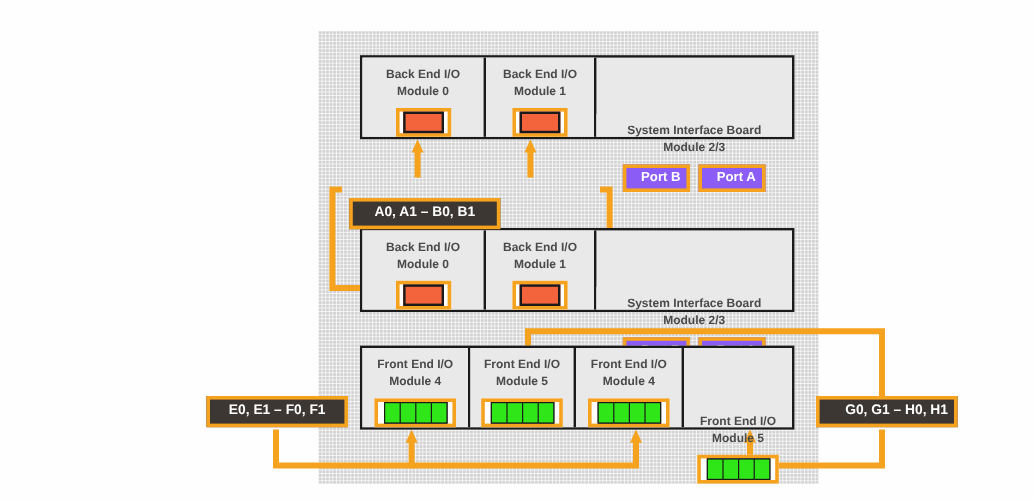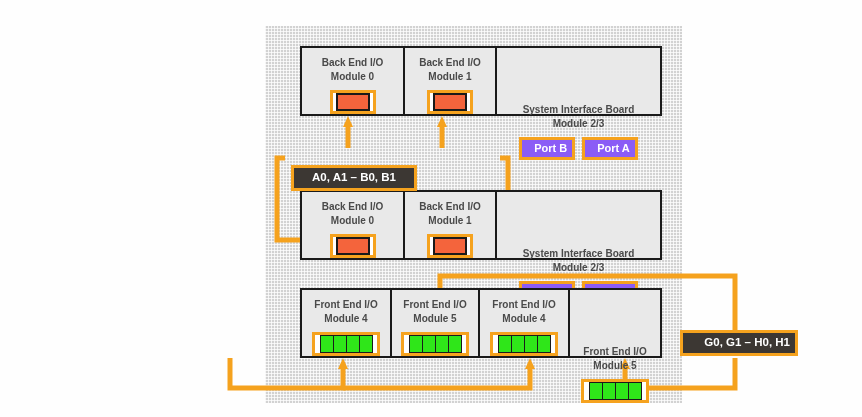--- a/index.html
+++ b/index.html
@@ -291,16 +291,17 @@
           <div class="led"></div>
           <div class="led"></div>
         </div>
       </div>
     </div>
   </div>
 
   <div class="cable-label" style="left:291px; top:145px; width:126px; height:26px;margin-top:20px;">A0, A1 – B0, B1</div>
 
 
+  <div class="cable-label" style="left:172px; top:330px; width:118px; height:26px;">E0, E1 – F0, F1</div>
 
   <div class="cable-label" style="left:680px; top:330px; width:118px; height:26px;text-align:right;">G0, G1 – H0, H1</div>
 
 </div>
 
 </body></html>

